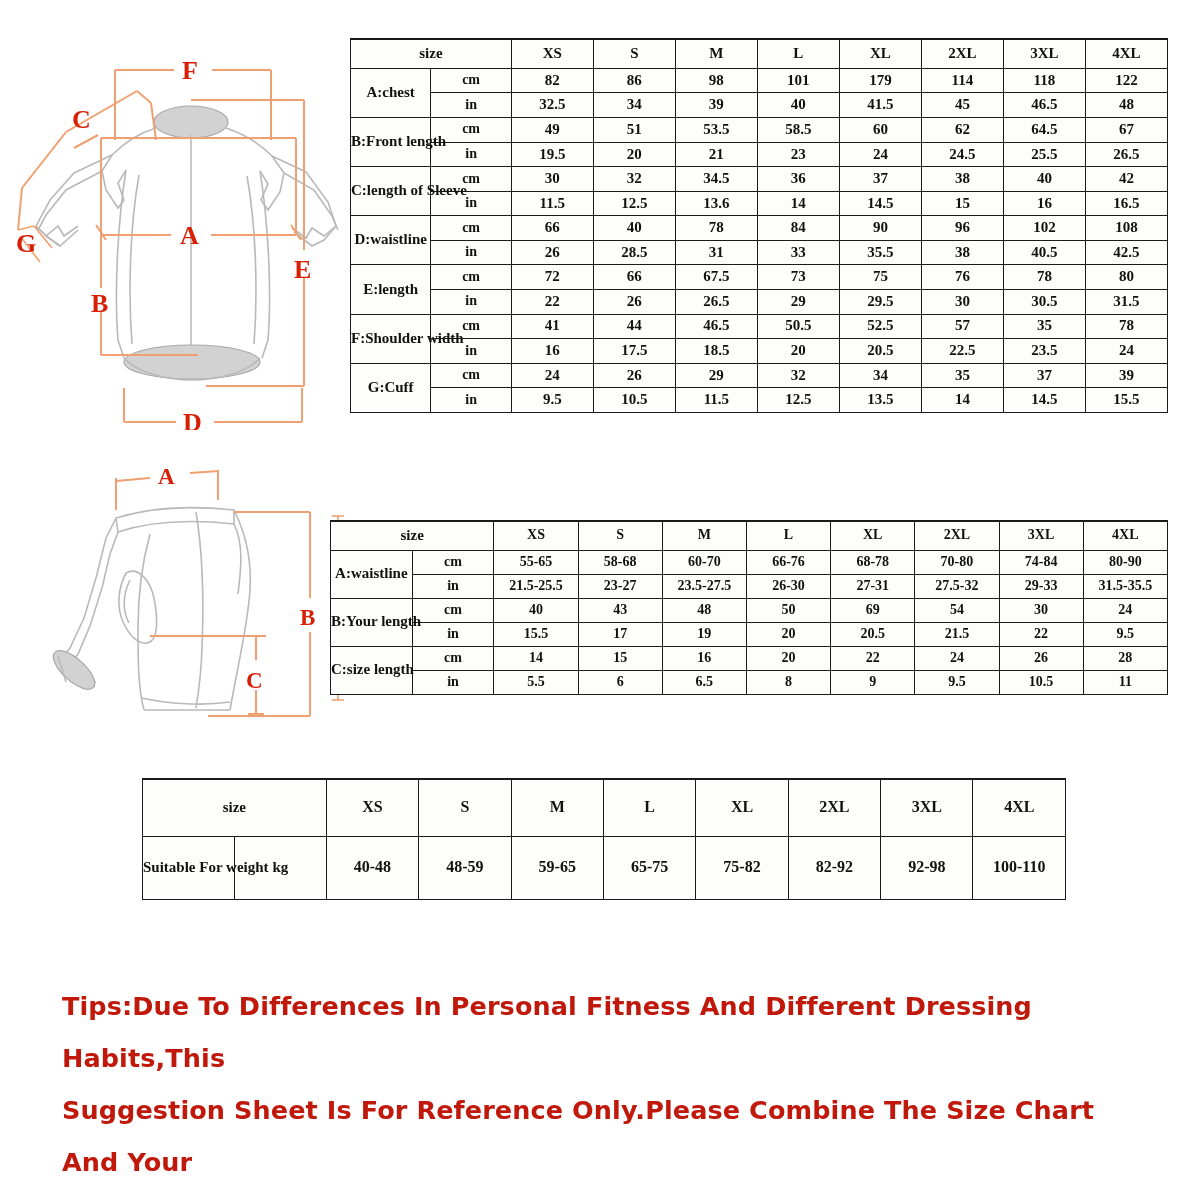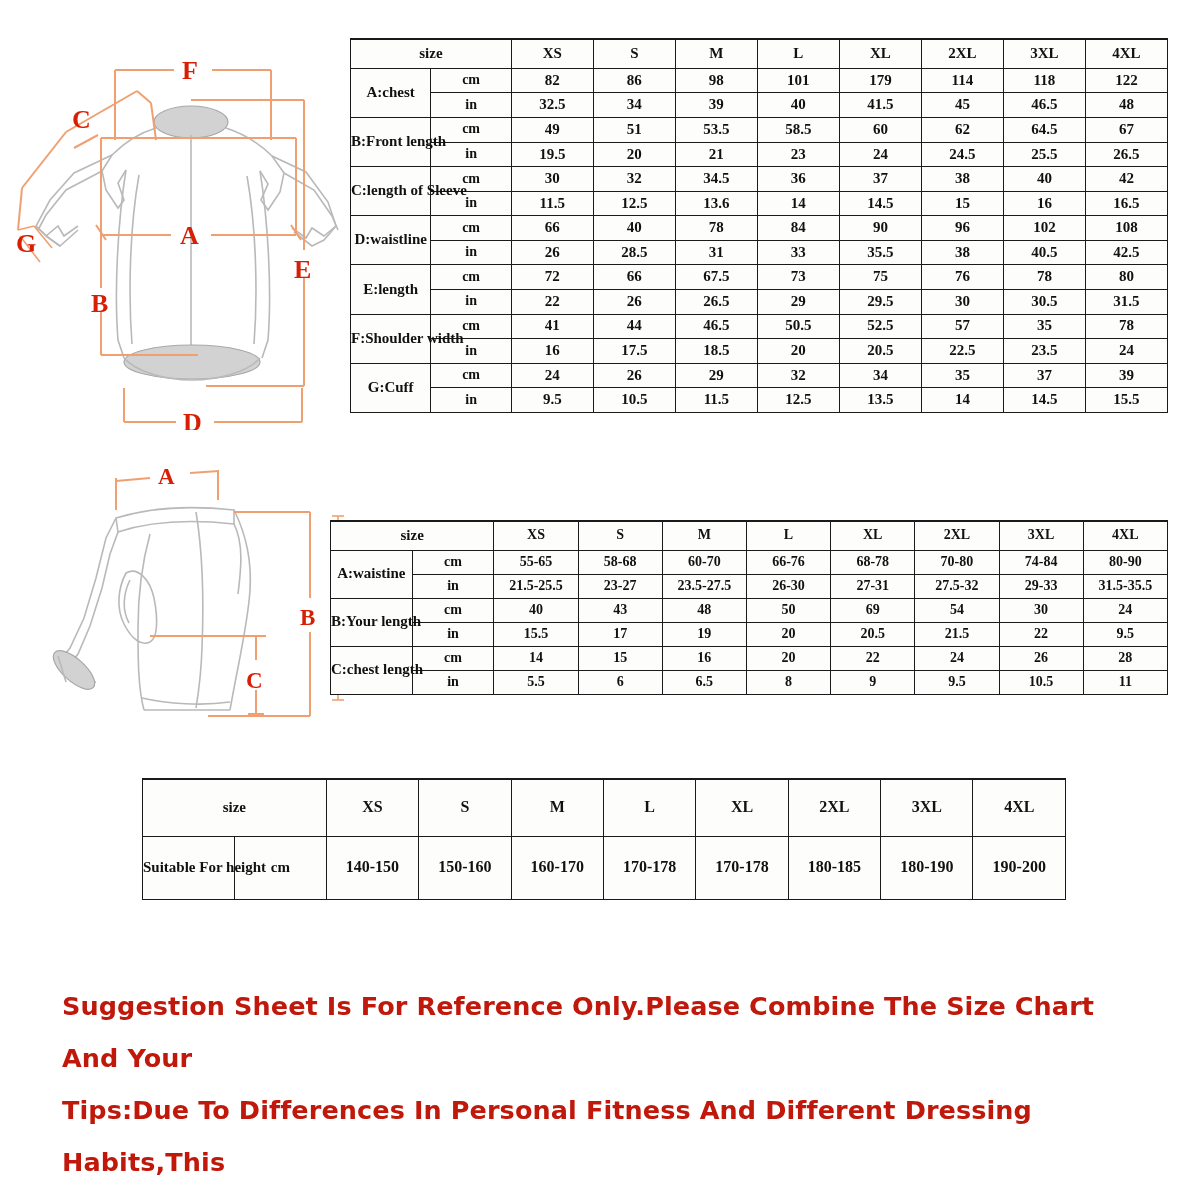--- a/index.html
+++ b/index.html
@@ -470,21 +470,21 @@
       <td class="val">S</td>
       <td class="val">M</td>
       <td class="val">L</td>
       <td class="val">XL</td>
       <td class="val">2XL</td>
       <td class="val">3XL</td>
       <td class="val">4XL</td>
     </tr>
 
     <tr>
-      <td class="lbl" rowspan="2">A:waistine</td>
+      <td class="lbl" rowspan="2">A:waistline</td>
       <td class="unit">cm</td>
       <td class="val">55-65</td>
       <td class="val">58-68</td>
       <td class="val">60-70</td>
       <td class="val">66-76</td>
       <td class="val">68-78</td>
       <td class="val">70-80</td>
       <td class="val">74-84</td>
       <td class="val">80-90</td>
     </tr>
@@ -518,21 +518,21 @@
       <td class="val">17</td>
       <td class="val">19</td>
       <td class="val">20</td>
       <td class="val">20.5</td>
       <td class="val">21.5</td>
       <td class="val">22</td>
       <td class="val">9.5</td>
     </tr>
 
     <tr>
-      <td class="lbl" rowspan="2">C:chest length</td>
+      <td class="lbl" rowspan="2">C:size length</td>
       <td class="unit">cm</td>
       <td class="val">14</td>
       <td class="val">15</td>
       <td class="val">16</td>
       <td class="val">20</td>
       <td class="val">22</td>
       <td class="val">24</td>
       <td class="val">26</td>
       <td class="val">28</td>
     </tr>
@@ -557,34 +557,34 @@
       <td class="val">XS</td>
       <td class="val">S</td>
       <td class="val">M</td>
       <td class="val">L</td>
       <td class="val">XL</td>
       <td class="val">2XL</td>
       <td class="val">3XL</td>
       <td class="val">4XL</td>
     </tr>
 
-    <tr>
-      <td class="lbl">Suitable For height</td>
-      <td class="unit">cm</td>
-      <td class="val">140-150</td>
-      <td class="val">150-160</td>
-      <td class="val">160-170</td>
-      <td class="val">170-178</td>
-      <td class="val">170-178</td>
-      <td class="val">180-185</td>
-      <td class="val">180-190</td>
-      <td class="val">190-200</td>
-    </tr>
-
+
+    <tr>
+      <td class="lbl">Suitable For weight</td>
+      <td class="unit">kg</td>
+      <td class="val">40-48</td>
+      <td class="val">48-59</td>
+      <td class="val">59-65</td>
+      <td class="val">65-75</td>
+      <td class="val">75-82</td>
+      <td class="val">82-92</td>
+      <td class="val">92-98</td>
+      <td class="val">100-110</td>
+    </tr>
   </tbody>
 </table>
 
 <div id="tips-block">
+  <div>Tips:Due To Differences In Personal Fitness And Different Dressing Habits,This</div>
   <div>Suggestion Sheet Is For Reference Only.Please Combine The Size Chart And Your</div>
-  <div>Tips:Due To Differences In Personal Fitness And Different Dressing Habits,This</div>
   <div>Own Habits To Choose The Right Size.And You Can Mix The Size,Like Jersey XL,</div>
 
 </div>
 
 </body></html>

